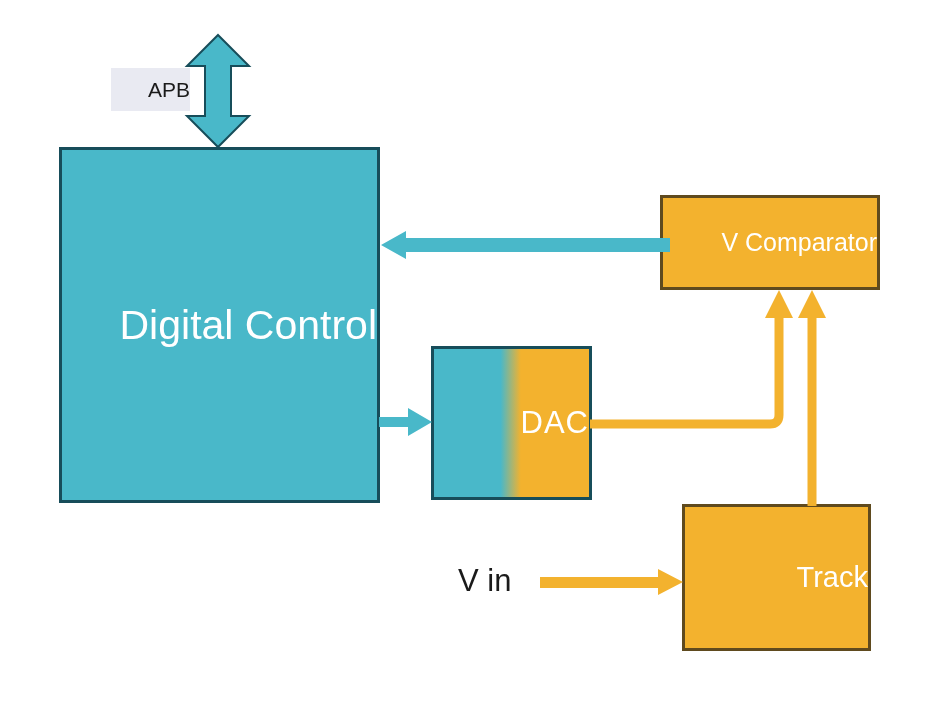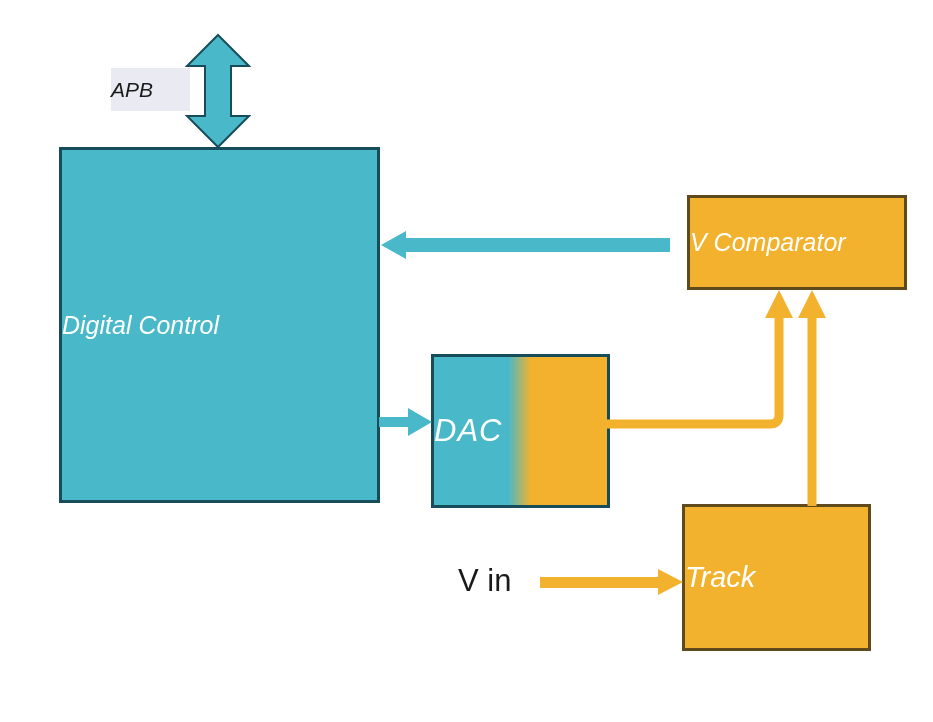--- a/index.html
+++ b/index.html
@@ -23,48 +23,46 @@
     width: 933px;
     height: 722px;
     background: var(--background);
     overflow: hidden;
   }
   .block {
     position: absolute;
     box-sizing: border-box;
     display: flex;
     flex-direction: column;
-    align-items: flex-start;
+    align-items: flex-end;
     justify-content: center;
     text-align: center;
     color: var(--text_light);
-    font-style: italic;
   }
   .apb-box {
     left: 111px; top: 68px; width: 79px; height: 43px;
     background: var(--apb_bg);
     color: var(--text_dark);
     font-size: 21px;
   }
   .digital-control {
     left: 59px; top: 147px; width: 321px; height: 356px;
     background: var(--teal);
     border: 3px solid var(--teal_border);
-    font-size: 25px;
+    font-size: 41px;
   }
   .dac {
-    left: 431px; top: 346px; width: 179px; height: 154px;
+    left: 431px; top: 346px; width: 161px; height: 154px;
     background: linear-gradient(90deg, var(--teal) 0%, var(--teal) 43%, var(--orange) 56%, var(--orange) 100%);
     border: 3px solid var(--teal_border);
     font-size: 31px;
     letter-spacing: 1px;
-    margin-top: 8px;
   }
   .v-comparator {
-    left: 687px; top: 195px; width: 220px; height: 95px;
+    left: 660px; top: 195px; width: 220px; height: 95px;
     background: var(--orange);
     border: 3px solid var(--orange_border);
     font-size: 25px;
   }
   .track-and-hold {
     left: 682px; top: 504px; width: 189px; height: 147px;
     background: var(--orange);
     border: 3px solid var(--orange_border);
     font-size: 29px;
     line-height: 1.3;

